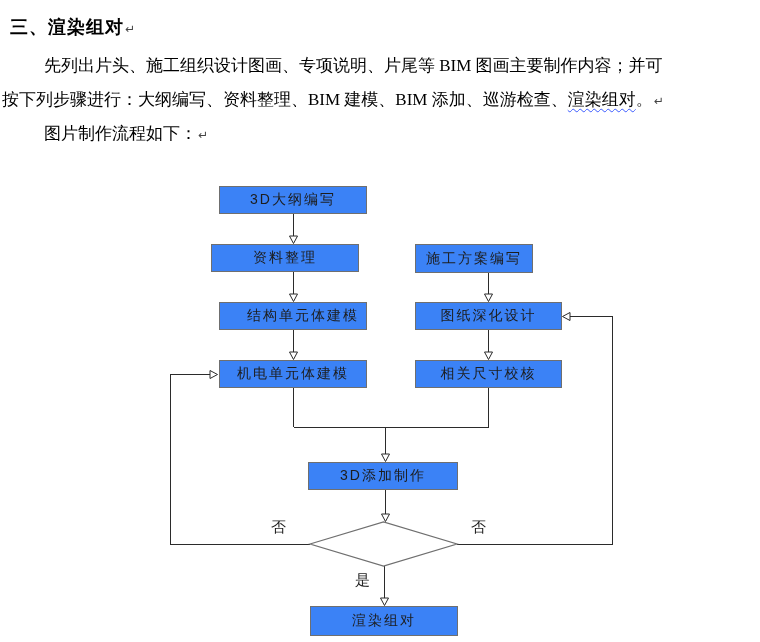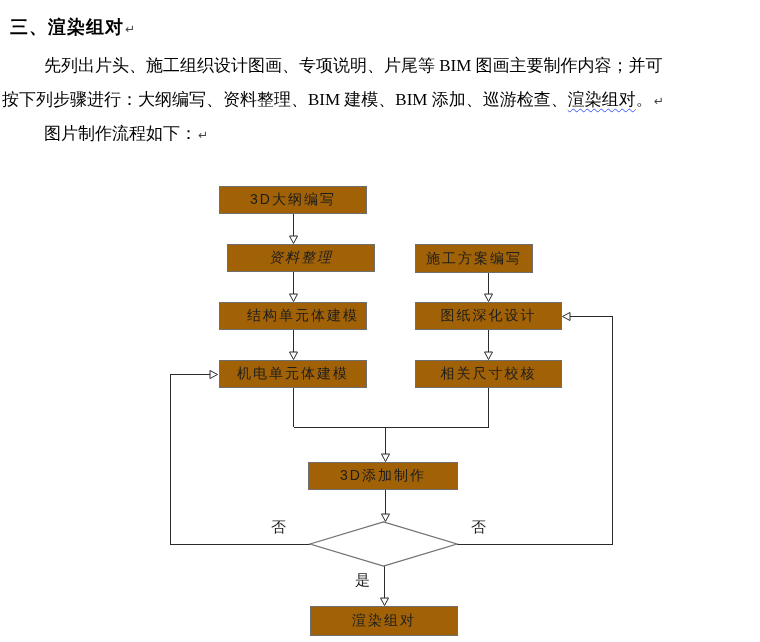--- a/index.html
+++ b/index.html
@@ -39,21 +39,21 @@
     text-decoration-style:wavy;
     text-decoration-color:#3b5bff;
     text-decoration-thickness:1px;
     text-underline-offset:3px;
   }
   
   .flow-node{
     position:absolute;
     box-sizing:border-box;
     border:1px solid #6f6f6f;
-    background:#a16207;
+    background:#3b82f6;
     display:flex;
     align-items:center;
     justify-content:center;
     font-family:"Liberation Sans","DejaVu Sans",sans-serif;
     font-size:14px;
     letter-spacing:2px;
     color:#1d1d1d;
   }
   .flow-label{
     position:absolute;
@@ -137,21 +137,21 @@
       <polygon points="570,312.5 570,320.5 562.5,316.5"></polygon>
     </g>
 
     <polygon points="310,544 383.5,522 457,544 383.5,566" fill="#ffffff" stroke="#6f6f6f" stroke-width="1.2"></polygon>
   </svg>
 
   <div class="flow-node" style="left:219px;top:186px;width:148px;height:28px;">
     <span>3D大纲编写</span>
   </div>
 
-  <div class="flow-node" style="left:227px;top:244px;width:148px;height:28px;font-style:italic;">
+  <div class="flow-node" style="left:211px;top:244px;width:148px;height:28px;">
     <span>资料整理</span>
   </div>
 
   <div class="flow-node" style="left:415px;top:244px;width:118px;height:29px;">
     <span>施工方案编写</span>
   </div>
 
   <div class="flow-node" style="left:219px;top:302px;width:148px;height:28px;padding-left:20px;">
     <span>结构单元体建模</span>
   </div>

